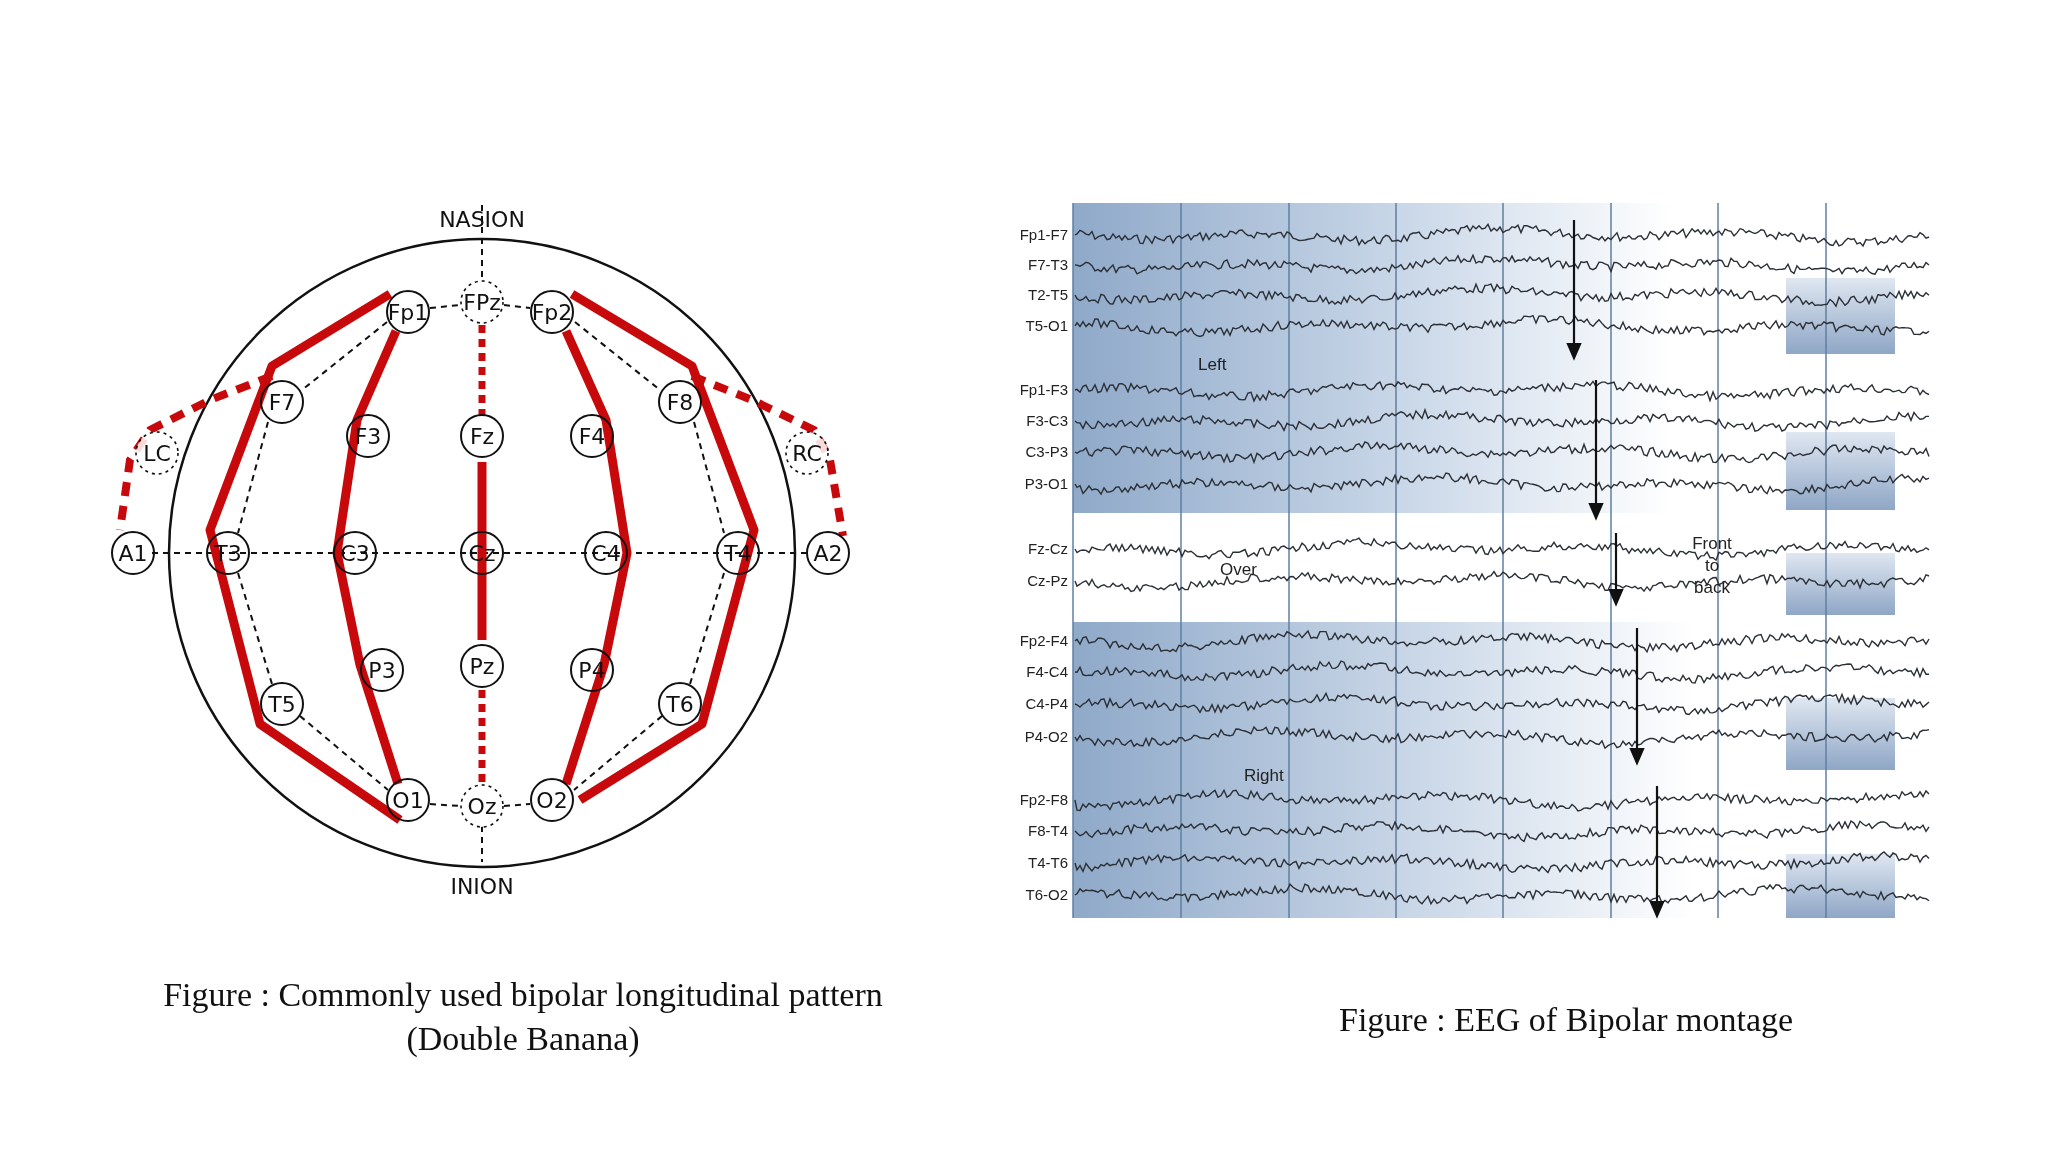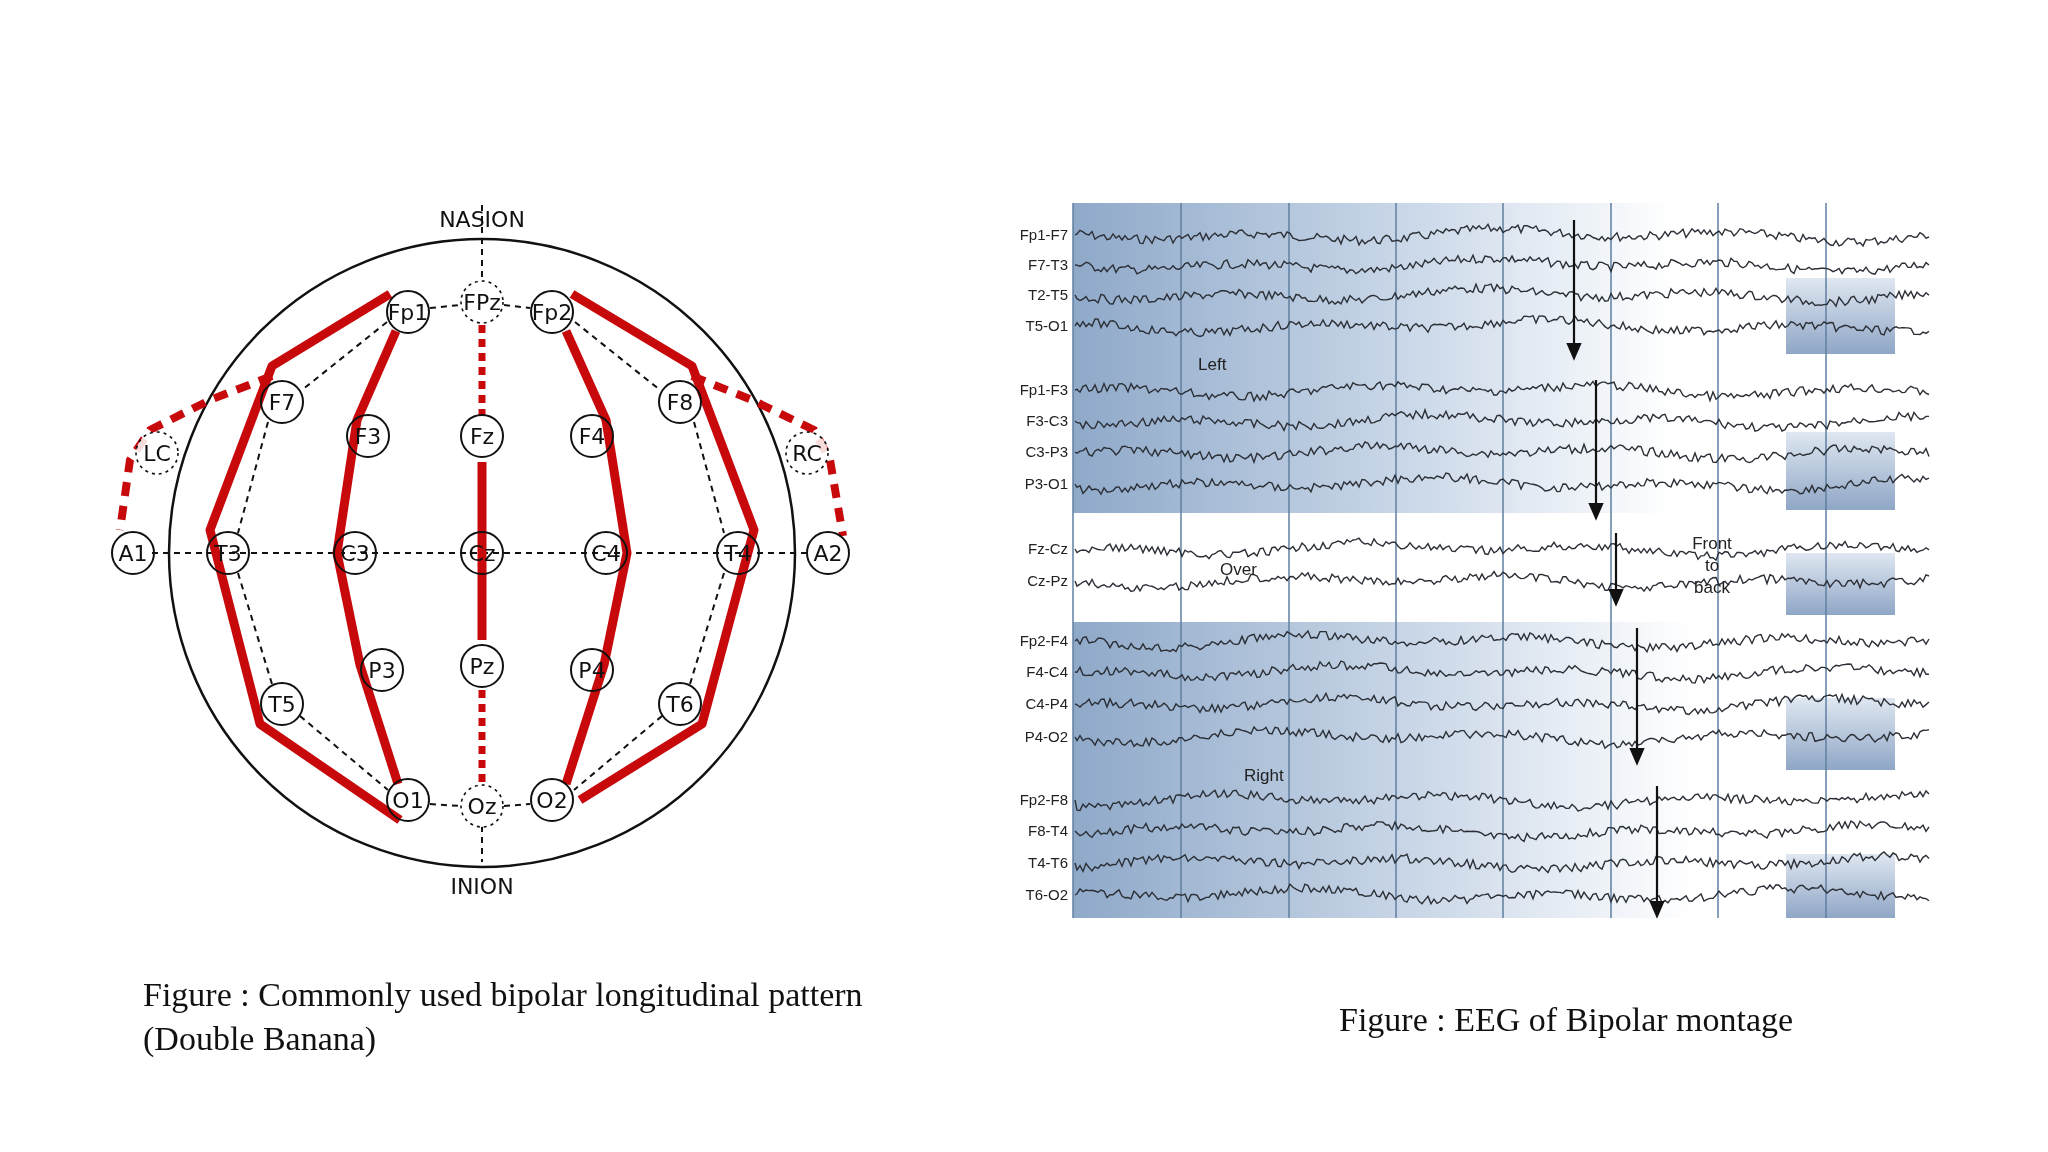--- a/index.html
+++ b/index.html
@@ -2,21 +2,21 @@
 <html><head>
 <meta charset="utf-8">
 <style>
   html, body { margin:0; padding:0; }
   body { width:2048px; height:1152px; background:#ffffff; position:relative; overflow:hidden; font-family:"DejaVu Sans", sans-serif; }
   .panel { position:absolute; }
   #montage-panel { left:100px; top:190px; width:780px; height:720px; }
   #eeg-panel { left:1010px; top:198px; width:940px; height:730px; }
   svg text { font-family:"DejaVu Sans", sans-serif; }
   .caption { position:absolute; font-family:"Liberation Serif", serif; color:#111; font-size:34px; line-height:44px; }
-  #caption-left { left:143px; top:973px; width:760px; }
+  #caption-left { left:143px; top:973px; width:760px;text-align:center; }
   #caption-right { left:1339px; top:998px; width:560px; }
   .eeg-label { font-family:"Liberation Sans", sans-serif; font-size:15px; fill:#222; }
   .eeg-annot { font-family:"Liberation Sans", sans-serif; font-size:17px; fill:#222; }
 </style>
 </head>
 <body>
 
 <div class="panel" id="montage-panel">
   <svg id="montage-svg" width="780" height="720" viewBox="100 190 780 720" xmlns="http://www.w3.org/2000/svg">
 

